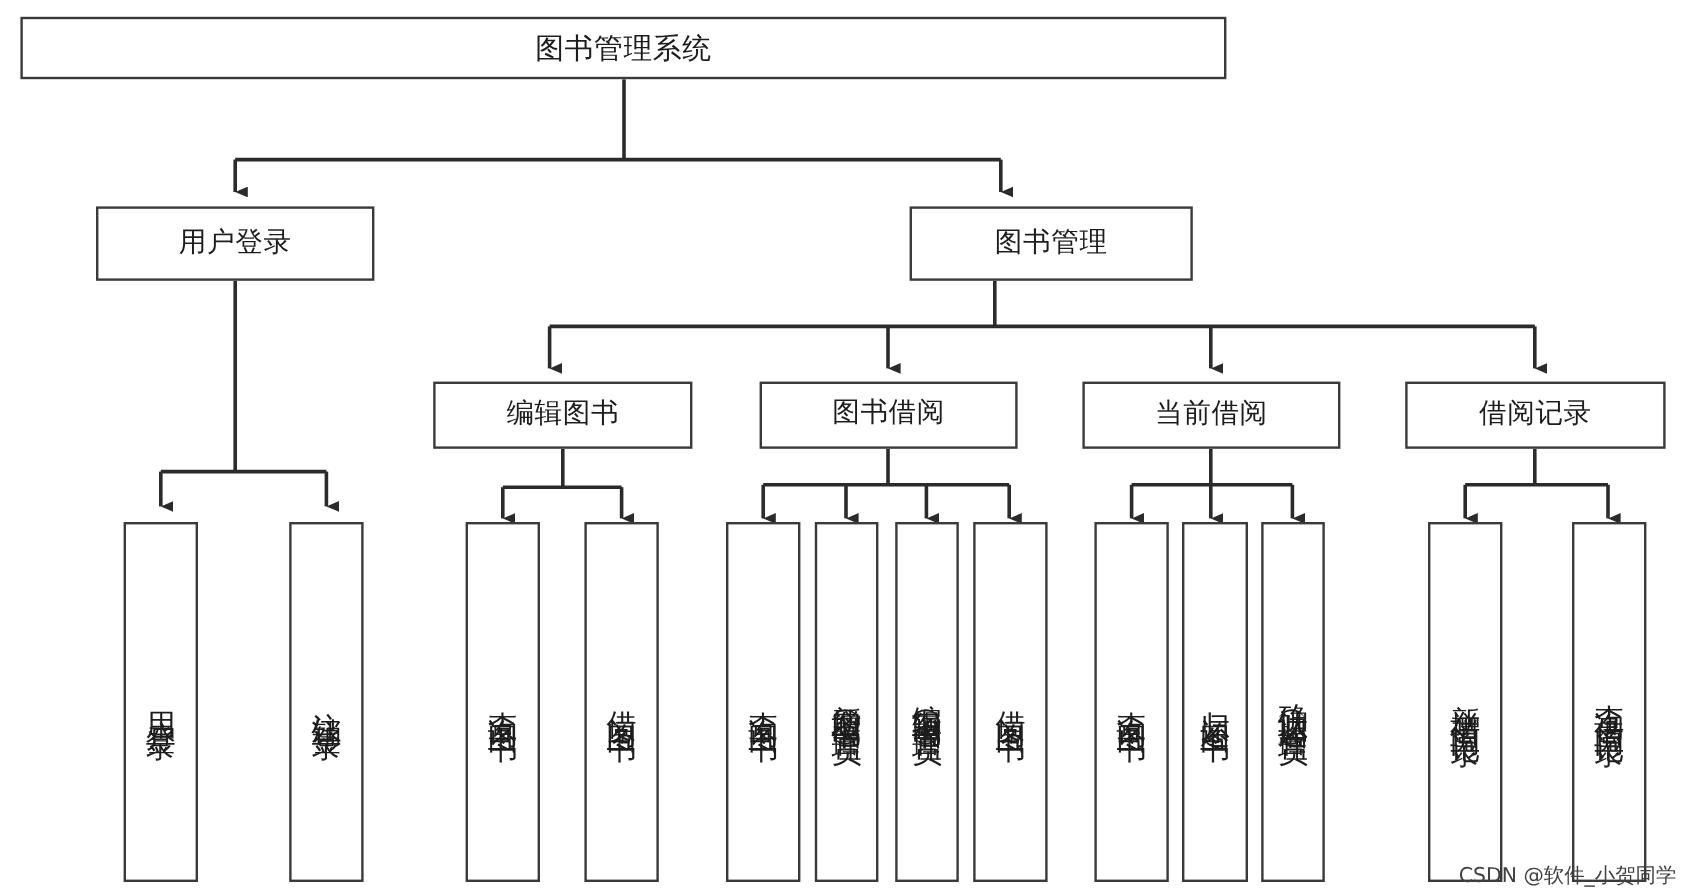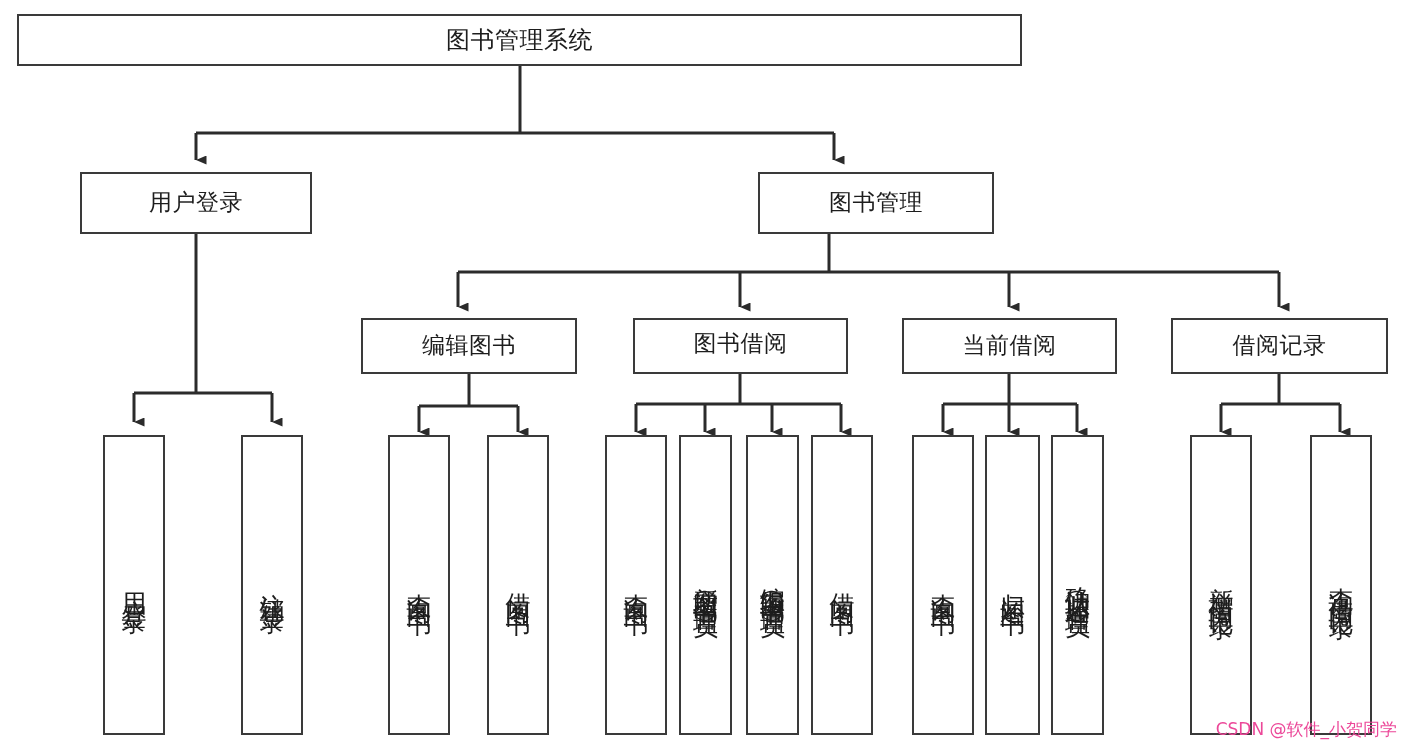--- a/index.html
+++ b/index.html
@@ -65,21 +65,21 @@
   }
   .node.v.tall .label {
     max-height: 292px;
     letter-spacing: 4px;
   }
   .watermark {
     position: absolute;
     right: 8px;
     bottom: 6px;
     font-size: 17px;
-    color: #ec4899;
+    color: #404040;
     white-space: nowrap;
     user-select: none;
   }
 </style>
 </head>
 <body>
 
 <div id="canvas">
 
   <svg class="edges" viewBox="0 0 1405 747">

